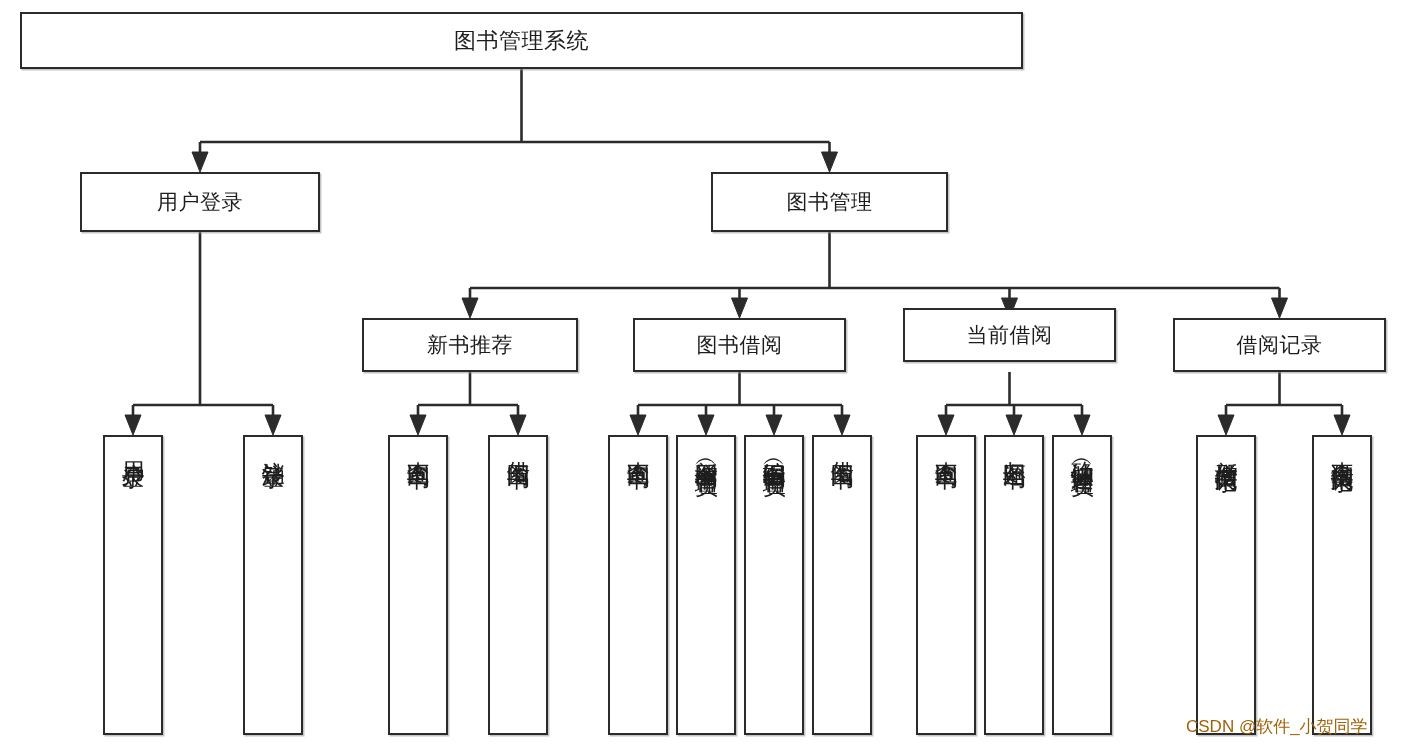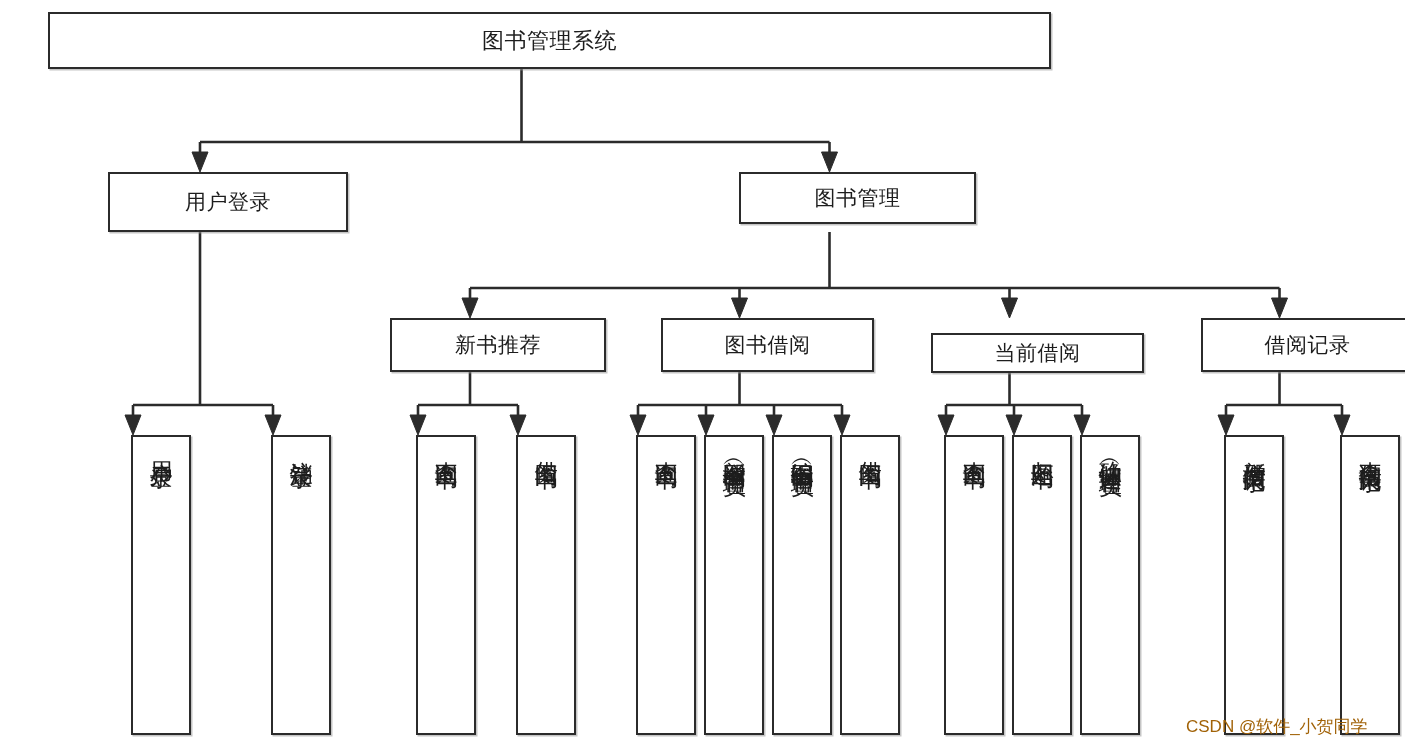--- a/index.html
+++ b/index.html
@@ -30,21 +30,20 @@
     position: absolute;
     box-sizing: border-box;
     background: #ffffff;
     border: 2px solid #2b2b2b;
     box-shadow: 1.5px 1.5px 0 0 rgba(150,150,150,0.55);
     display: flex;
     align-items: center;
     justify-content: center;
     color: #1d1d1d;
     z-index: 2;
-    margin-left: 28px;
   }
   .node .label {
     display: block;
     text-align: center;
     line-height: 1.18;
     letter-spacing: 0.5px;
   }
   
   .node.h .label {
     font-size: 21px;
@@ -138,31 +137,31 @@
       <path d="M 1334 415 L 1350 415 L 1342 435 Z" fill="#2b2b2b" stroke="#2b2b2b" stroke-width="1"></path>
     </svg>
 
   <div class="node h root" style="left: 20px; top: 12px; width: 1003px; height: 57px;">
     <span class="label">图书管理系统</span>
   </div>
 
   <div class="node h" style="left: 80px; top: 172px; width: 240px; height: 60px;">
     <span class="label">用户登录</span>
   </div>
-  <div class="node h" style="left: 711px; top: 172px; width: 237px; height: 52px;">
+  <div class="node h" style="left: 711px; top: 172px; width: 237px; height: 60px;">
     <span class="label">图书管理</span>
   </div>
 
   <div class="node h" style="left: 362px; top: 318px; width: 216px; height: 54px; align-items: center;">
     <span class="label">新书推荐</span>
   </div>
   <div class="node h" style="left: 633px; top: 318px; width: 213px; height: 54px;">
     <span class="label">图书借阅</span>
   </div>
-  <div class="node h" style="left: 903px; top: 333px; width: 213px; height: 40px;">
+  <div class="node h" style="left: 903px; top: 308px; width: 213px; height: 54px;">
     <span class="label">当前借阅</span>
   </div>
   <div class="node h" style="left: 1173px; top: 318px; width: 213px; height: 54px;">
     <span class="label">借阅记录</span>
   </div>
 
   <div class="node v" style="left: 103px; top: 435px; width: 60px; height: 300px;">
     <span class="label">用户登录</span>
   </div>
   <div class="node v" style="left: 243px; top: 435px; width: 60px; height: 300px;">

